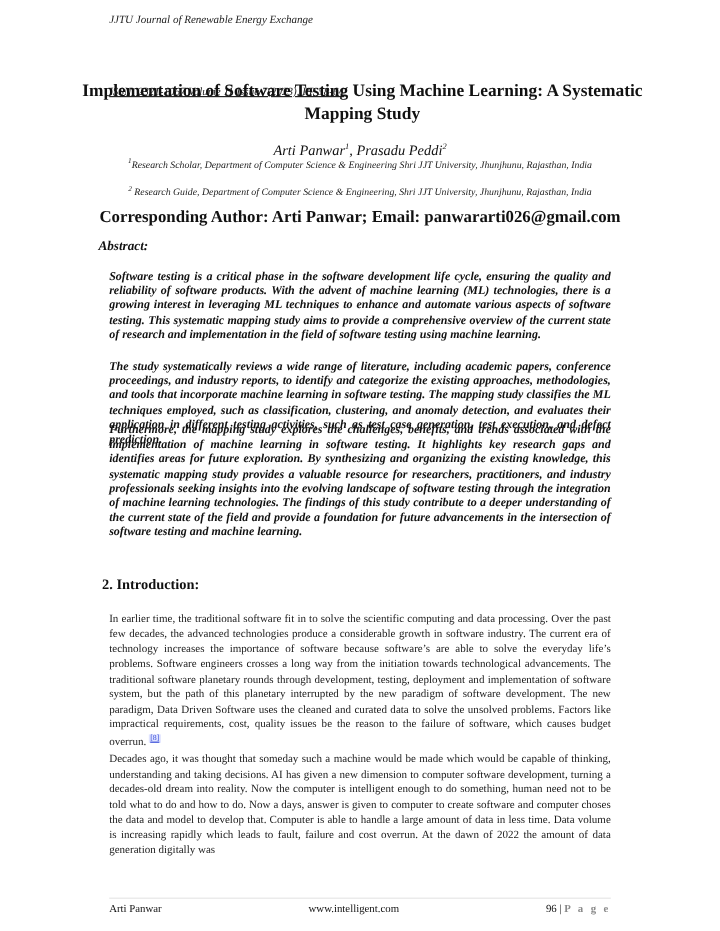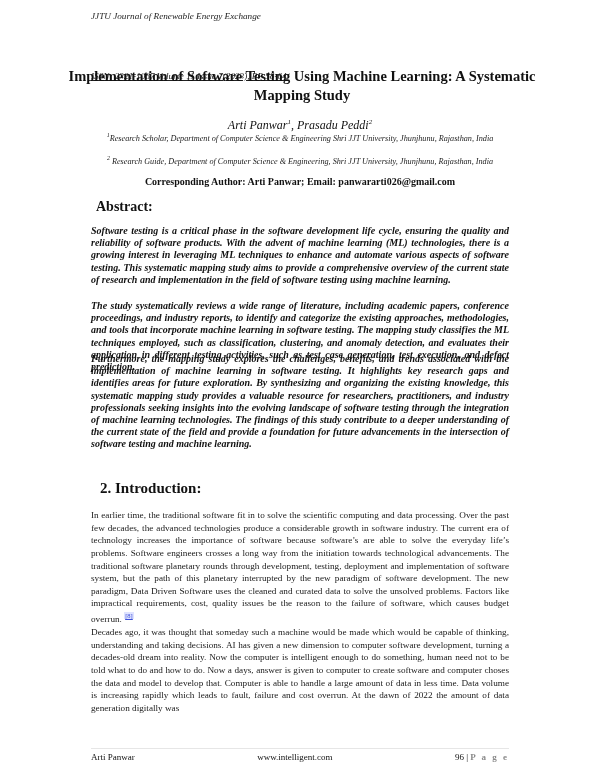--- a/index.html
+++ b/index.html
@@ -7,27 +7,27 @@
   .page { position:absolute; left:0; top:0; width:600px; height:676px; background:#fff; }
   .journal-header { position:absolute; left:91px; top:10px; font-style:italic; font-size:9.2px; line-height:12px; color:#222; }
   .journal-header .issn { text-decoration:underline;margin-top:48px; }
   .title { position:absolute; left:62px; width:480px; top:67px; text-align:center; font-weight:bold; font-size:14.5px; line-height:19px; }
   .authors { position:absolute; left:60px; width:480px; top:115px; text-align:center; font-size:12px; line-height:14px;font-style:italic; }
   .authors sup { font-size:7px; }
   .affil { position:absolute; left:78px; width:444px; text-align:center; font-style:italic; font-size:8.2px; line-height:10px; color:#222; }
   .affil1 { top:130px; }
   .affil2 { top:153px; }
   .affil sup { font-size:6px; }
-  .corr { position:absolute; left:60px; width:480px; top:176px; text-align:center; font-weight:bold; font-size:10px; line-height:11px; }
-  .abstract-label { position:absolute; left:96px; top:199px; font-weight:bold; font-size:14px; }
+  .corr { position:absolute; left:60px; width:480px; top:176px; text-align:center; font-weight:bold; font-size:14px; line-height:11px; }
+  .abstract-label { position:absolute; left:82px; top:199px; font-weight:bold; font-style:italic; font-size:11px; }
   .abs-p { position:absolute; left:91px; width:418px; text-align:justify; font-weight:bold; font-style:italic; font-size:10px; line-height:12.2px; }
   .abs-p1 { top:215px; }
   .abs-p2 { top:290px; }
   .abs-p3 { top:343px; }
-  .section-heading { position:absolute; left:100px; top:480px; font-weight:bold; font-size:15px; }
+  .section-heading { position:absolute; left:85px; top:480px; font-weight:bold; font-size:12px; }
   .body-p { position:absolute; left:91px; width:418px; text-align:justify; font-size:9.2px; line-height:12.6px; color:#1a1a1a; }
   .body-p1 { top:500px; }
   .body-p2 { top:617px; }
   .citation { color:#3b4fd8; font-size:6.5px; vertical-align:super; text-decoration:underline; background:#dfe3ff; padding:0 1px; }
   .footer-rule { position:absolute; left:91px; width:418px; top:748px; height:1px; background:#e6e6e6; }
   .footer { position:absolute; left:91px; width:418px; top:752px; font-size:9px; display:flex; justify-content:space-between; color:#111; }
   .footer .page-word { color:#8a8a8a; letter-spacing:2px;font-weight:bold; }
 </style>
 </head>
 <body>

